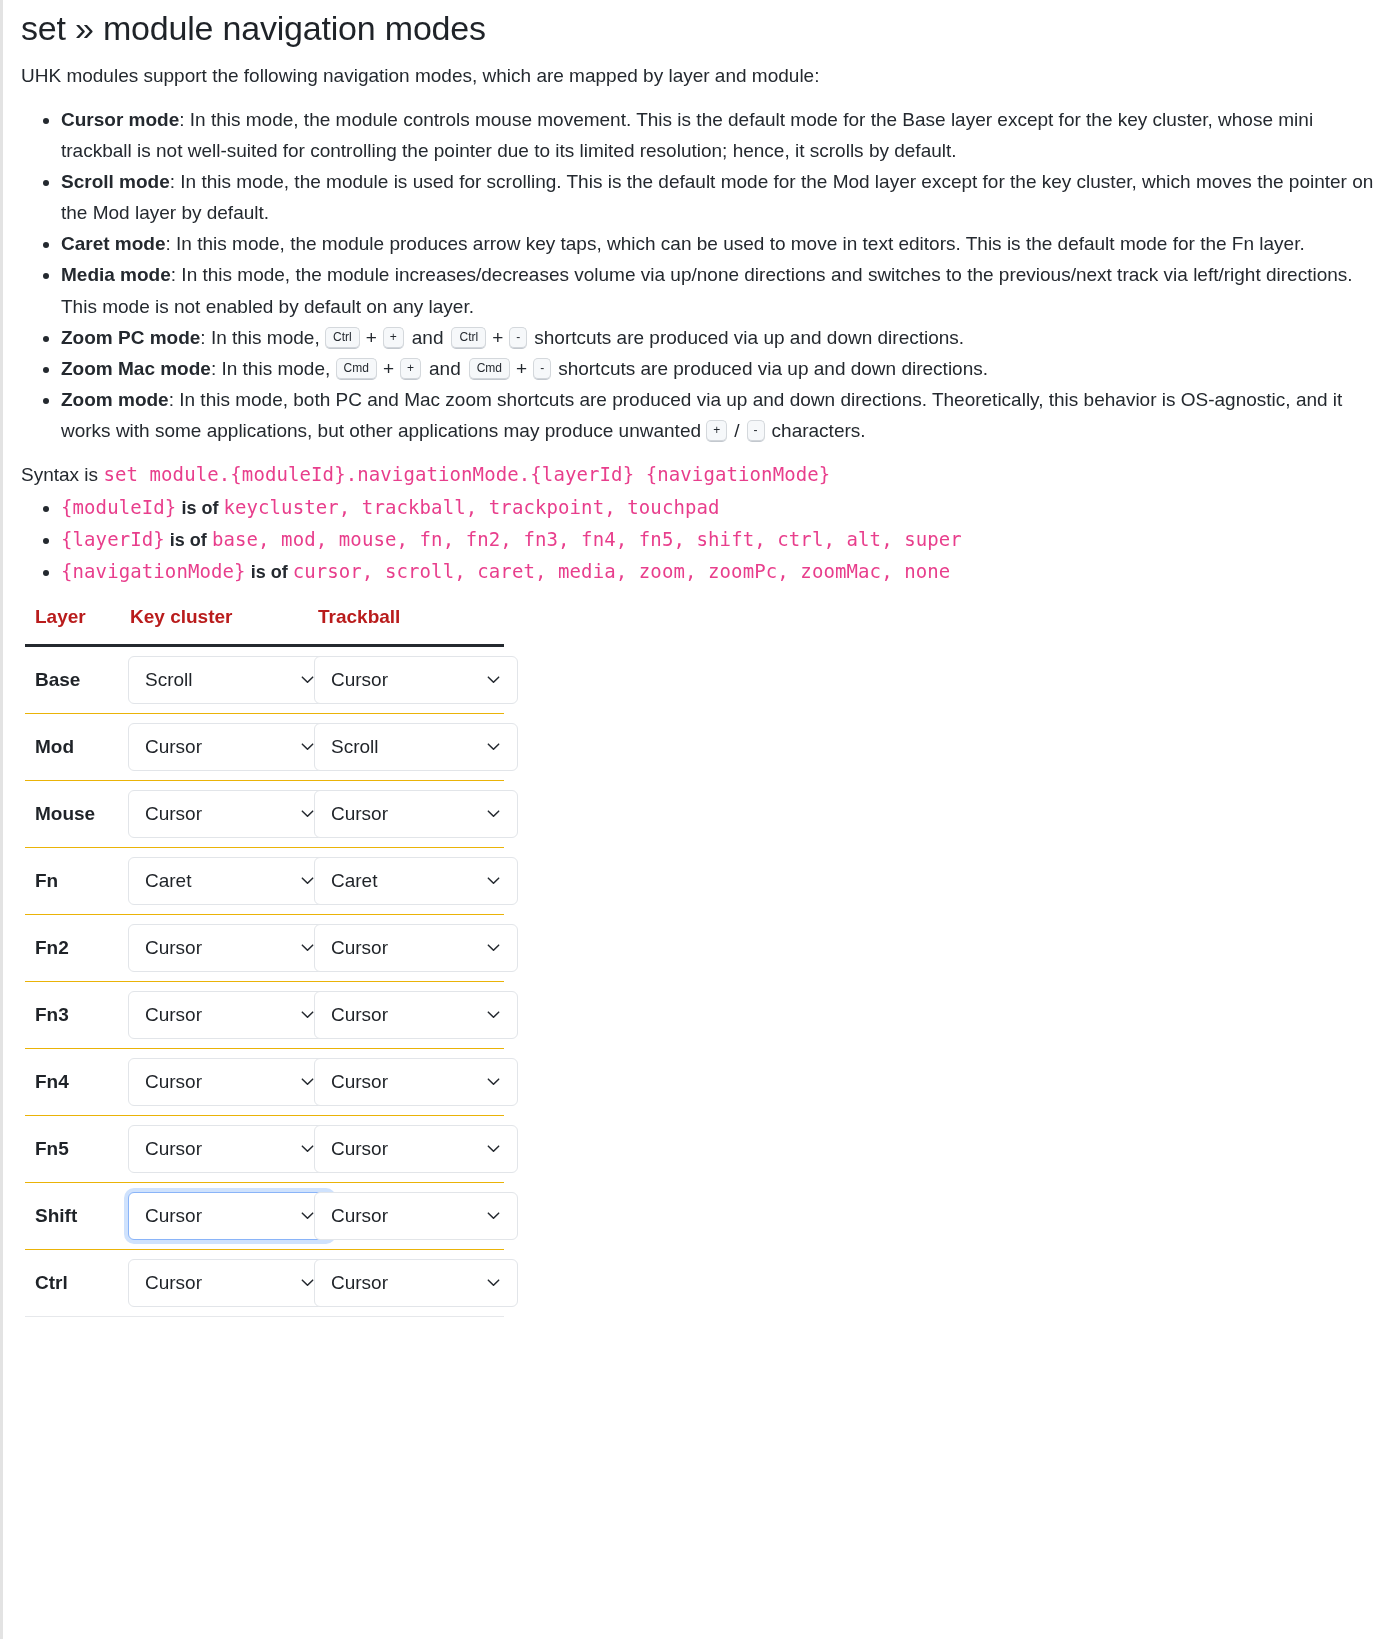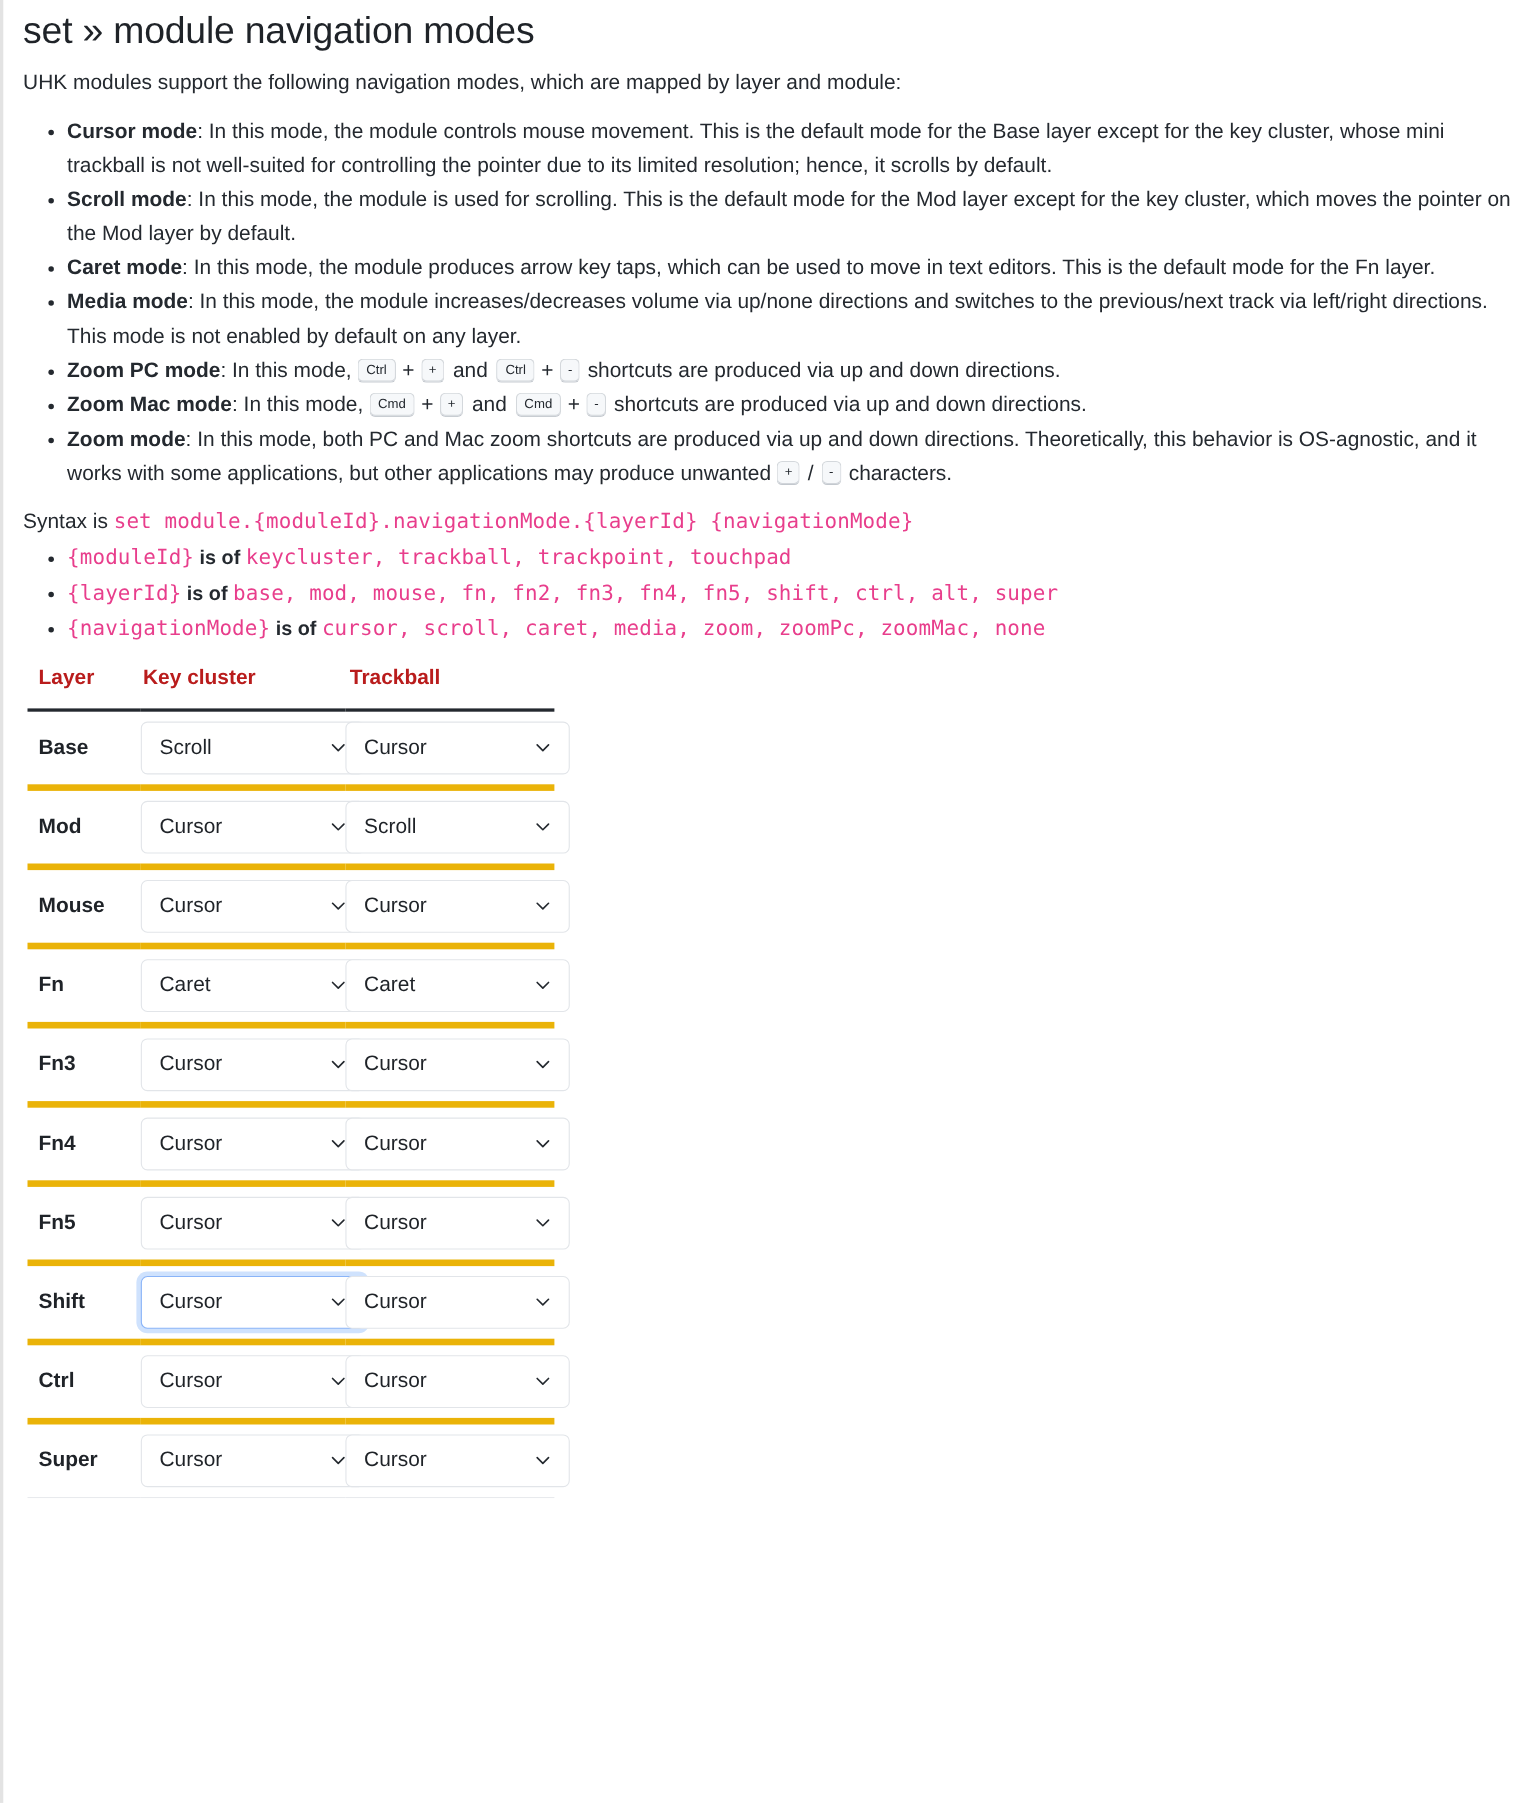--- a/index.html
+++ b/index.html
@@ -117,21 +117,21 @@
     color: #b91c1c;
     padding: 0 0 16px 0;
     border-bottom: 3px solid #24292f;
     vertical-align: bottom;
   }
   table.nav-table th.c-layer { width: 103px; padding-left: 10px; }
   table.nav-table th.c-kc    { width: 186px; padding-left: 2px; }
   table.nav-table th.c-tb    { width: 190px; padding-left: 4px; }
 
   table.nav-table td {
-    border-bottom: 6px solid #eab308;
+    border-bottom: 1px solid #eab308;
     padding: 9px 0;
     vertical-align: middle;
   }
   table.nav-table td.layer-cell {
     font-size: 19px;
     font-weight: bold;
     color: #1f2328;
     padding-left: 10px;
   }
   table.nav-table tr:last-child td { border-bottom: 1px solid #e6e8eb; }
@@ -276,20 +276,39 @@
           <td><div class="select-wrap"><div class="select-box">
                 <span>Caret</span>
                 <span class="chev">
                   <svg viewBox="0 0 16 16" width="15" height="15" aria-hidden="true">
                     <path d="M2.5 5.5 L8 11 L13.5 5.5" fill="none" stroke="#24292f" stroke-width="1.6" stroke-linecap="round" stroke-linejoin="round"></path>
                   </svg>
                 </span>
               </div></div></td>
         </tr>
         <tr>
+          <td class="layer-cell">Fn2</td>
+          <td><div class="select-wrap"><div class="select-box">
+                <span>Cursor</span>
+                <span class="chev">
+                  <svg viewBox="0 0 16 16" width="15" height="15" aria-hidden="true">
+                    <path d="M2.5 5.5 L8 11 L13.5 5.5" fill="none" stroke="#24292f" stroke-width="1.6" stroke-linecap="round" stroke-linejoin="round"></path>
+                  </svg>
+                </span>
+              </div></div></td>
+          <td><div class="select-wrap"><div class="select-box">
+                <span>Cursor</span>
+                <span class="chev">
+                  <svg viewBox="0 0 16 16" width="15" height="15" aria-hidden="true">
+                    <path d="M2.5 5.5 L8 11 L13.5 5.5" fill="none" stroke="#24292f" stroke-width="1.6" stroke-linecap="round" stroke-linejoin="round"></path>
+                  </svg>
+                </span>
+              </div></div></td>
+        </tr>
+        <tr>
           <td class="layer-cell">Fn3</td>
           <td><div class="select-wrap"><div class="select-box">
                 <span>Cursor</span>
                 <span class="chev">
                   <svg viewBox="0 0 16 16" width="15" height="15" aria-hidden="true">
                     <path d="M2.5 5.5 L8 11 L13.5 5.5" fill="none" stroke="#24292f" stroke-width="1.6" stroke-linecap="round" stroke-linejoin="round"></path>
                   </svg>
                 </span>
               </div></div></td>
           <td><div class="select-wrap"><div class="select-box">
@@ -370,35 +389,16 @@
               </div></div></td>
           <td><div class="select-wrap"><div class="select-box">
                 <span>Cursor</span>
                 <span class="chev">
                   <svg viewBox="0 0 16 16" width="15" height="15" aria-hidden="true">
                     <path d="M2.5 5.5 L8 11 L13.5 5.5" fill="none" stroke="#24292f" stroke-width="1.6" stroke-linecap="round" stroke-linejoin="round"></path>
                   </svg>
                 </span>
               </div></div></td>
         </tr>
-        <tr>
-          <td class="layer-cell">Super</td>
-          <td><div class="select-wrap"><div class="select-box">
-                <span>Cursor</span>
-                <span class="chev">
-                  <svg viewBox="0 0 16 16" width="15" height="15" aria-hidden="true">
-                    <path d="M2.5 5.5 L8 11 L13.5 5.5" fill="none" stroke="#24292f" stroke-width="1.6" stroke-linecap="round" stroke-linejoin="round"></path>
-                  </svg>
-                </span>
-              </div></div></td>
-          <td><div class="select-wrap"><div class="select-box">
-                <span>Cursor</span>
-                <span class="chev">
-                  <svg viewBox="0 0 16 16" width="15" height="15" aria-hidden="true">
-                    <path d="M2.5 5.5 L8 11 L13.5 5.5" fill="none" stroke="#24292f" stroke-width="1.6" stroke-linecap="round" stroke-linejoin="round"></path>
-                  </svg>
-                </span>
-              </div></div></td>
-        </tr>
       </tbody>
   </table>
 
 </div>
 
 </body></html>

